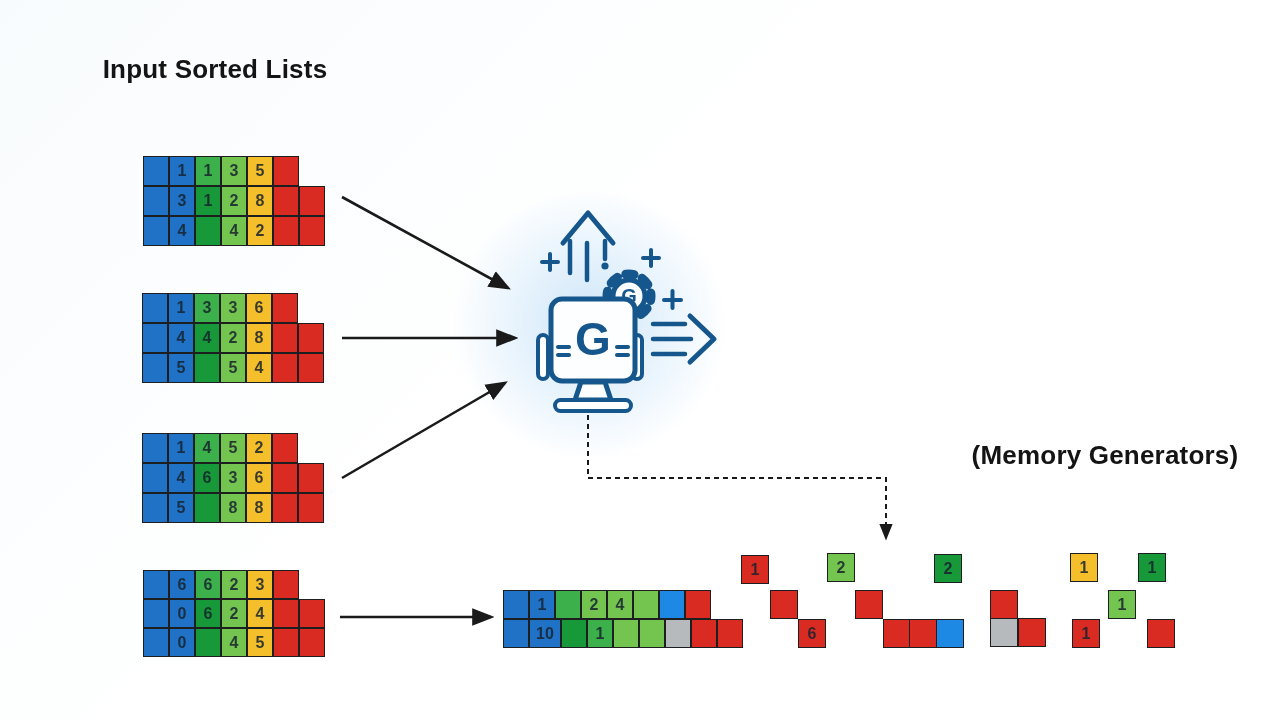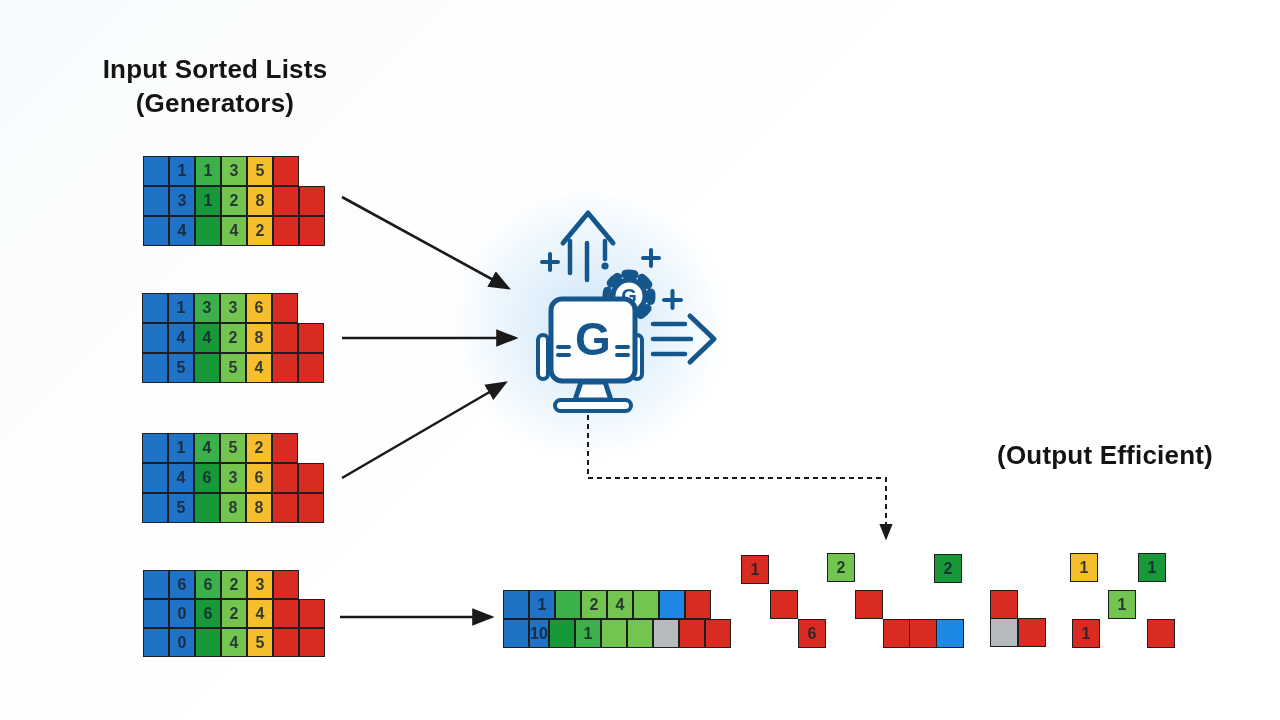--- a/index.html
+++ b/index.html
@@ -43,25 +43,24 @@
   .ic-white{fill:#fcfeff;}
   .ic-txt{fill:var(--icon-stroke,#15578c);font-family:"Liberation Sans",sans-serif;font-weight:700;text-anchor:middle;}
 </style>
 </head>
 <body>
 
 <div id="canvas">
 
   <div id="input-title" class="title">
     <div>Input Sorted Lists</div>
-    <div>(Generators)</div>
   </div>
 
   <div id="output-title" class="title">
-    <div>(Output Efficient)</div>
+    <div>(Memory Generators)</div>
   </div>
 
   <div id="icon-glow"></div>
 
   <svg id="connector-layer" width="1280" height="720" viewBox="0 0 1280 720">
     <defs>
       <marker id="ah" viewBox="0 0 10 8" refX="8.5" refY="4" markerWidth="8.5" markerHeight="7" orient="auto">
         <path d="M0,0 L10,4 L0,8 Z" fill="#1a1a1a"></path>
       </marker>
     </defs>
@@ -240,21 +239,21 @@
         <div class="cell" style="width: 26px; height: 29px; background: rgb(31, 114, 197);">1</div>
         <div class="cell" style="width: 26px; height: 29px; background: rgb(60, 176, 74);"></div>
         <div class="cell" style="width: 26px; height: 29px; background: rgb(116, 196, 80);">2</div>
         <div class="cell" style="width: 26px; height: 29px; background: rgb(116, 196, 80);">4</div>
         <div class="cell" style="width: 26px; height: 29px; background: rgb(116, 196, 80);"></div>
         <div class="cell" style="width: 26px; height: 29px; background: rgb(30, 136, 229);"></div>
         <div class="cell" style="width: 26px; height: 29px; background: rgb(217, 43, 34);"></div>
       </div>
       <div class="grid-row" style="left: 503px; top: 619px;">
         <div class="cell" style="width: 26px; height: 29px; background: rgb(31, 114, 197);"></div>
-        <div class="cell" style="width: 20px; height: 29px; background: rgb(31, 114, 197);">10</div>
+        <div class="cell" style="width: 32px; height: 29px; background: rgb(31, 114, 197);">10</div>
         <div class="cell" style="width: 26px; height: 29px; background: rgb(23, 153, 58);"></div>
         <div class="cell" style="width: 26px; height: 29px; background: rgb(60, 176, 74);">1</div>
         <div class="cell" style="width: 26px; height: 29px; background: rgb(116, 196, 80);"></div>
         <div class="cell" style="width: 26px; height: 29px; background: rgb(116, 196, 80);"></div>
         <div class="cell" style="width: 26px; height: 29px; background: rgb(183, 186, 189);"></div>
         <div class="cell" style="width: 26px; height: 29px; background: rgb(217, 43, 34);"></div>
         <div class="cell" style="width: 26px; height: 29px; background: rgb(217, 43, 34);"></div>
       </div>
       <div class="cell scatter-cell" style="left: 741px; top: 555px; width: 28px; height: 29px; background: rgb(217, 43, 34);">1</div>
       <div class="cell scatter-cell" style="left: 827px; top: 553px; width: 28px; height: 29px; background: rgb(116, 196, 80);">2</div>

